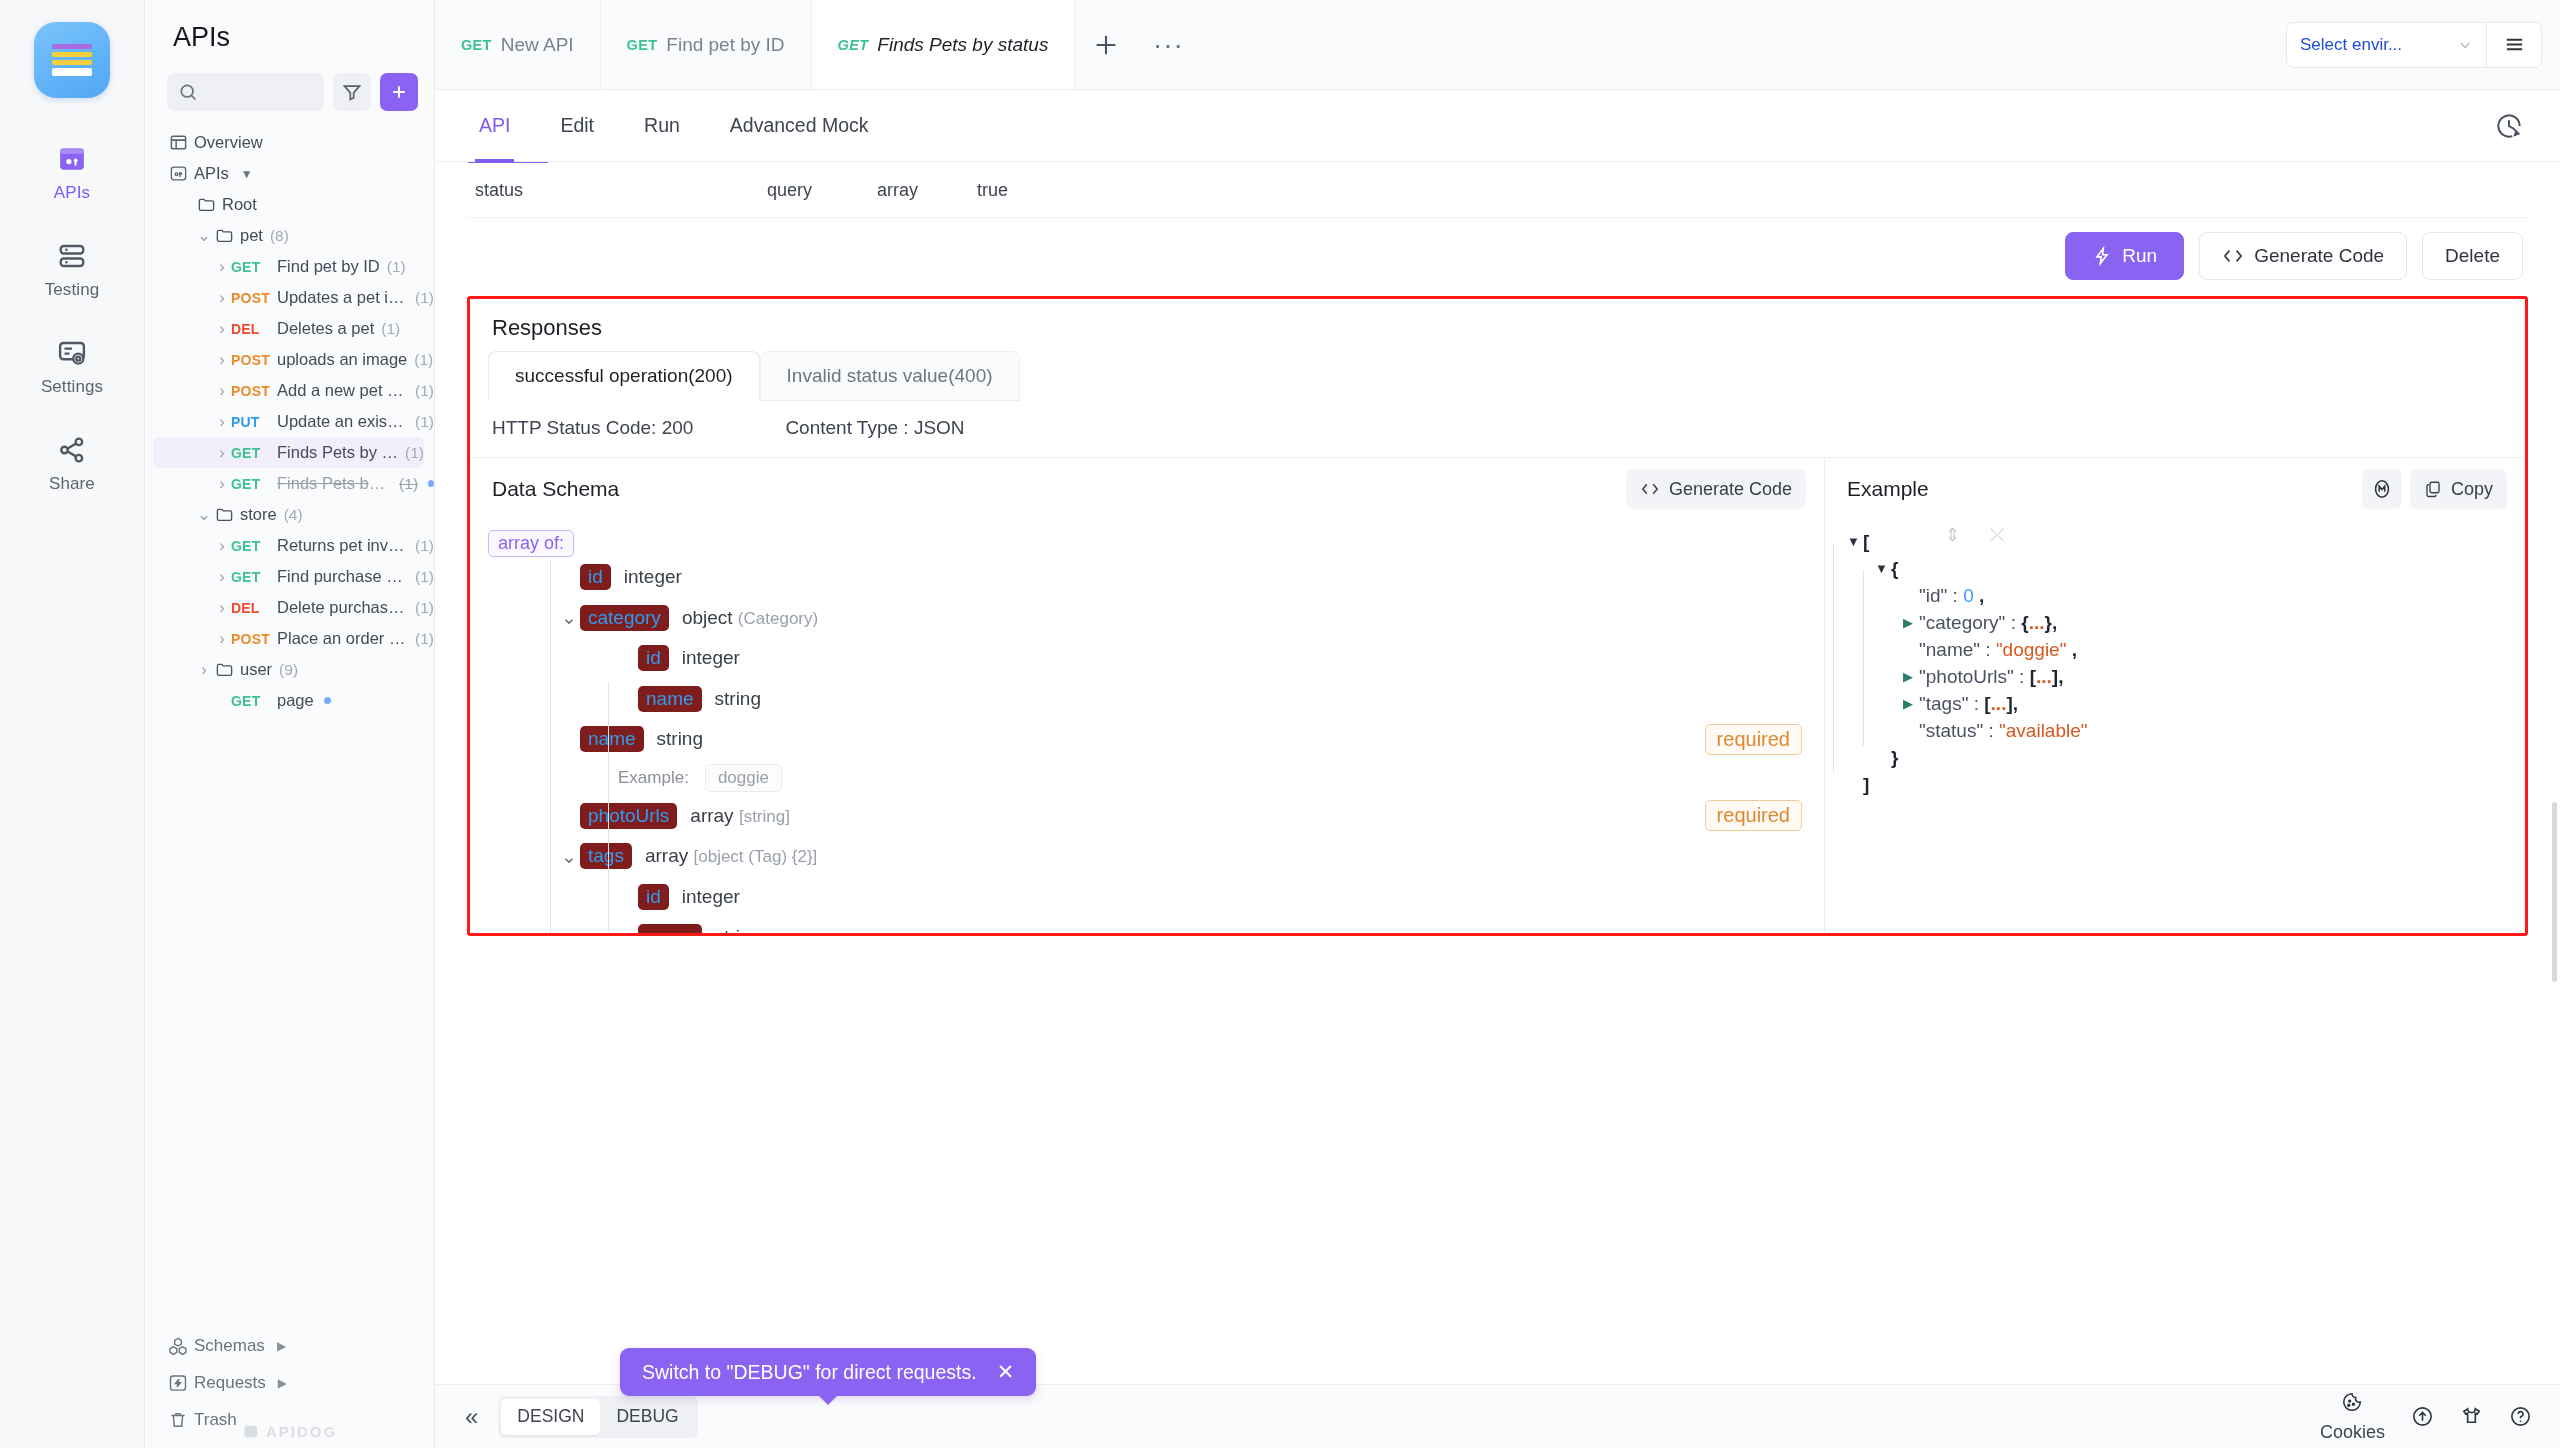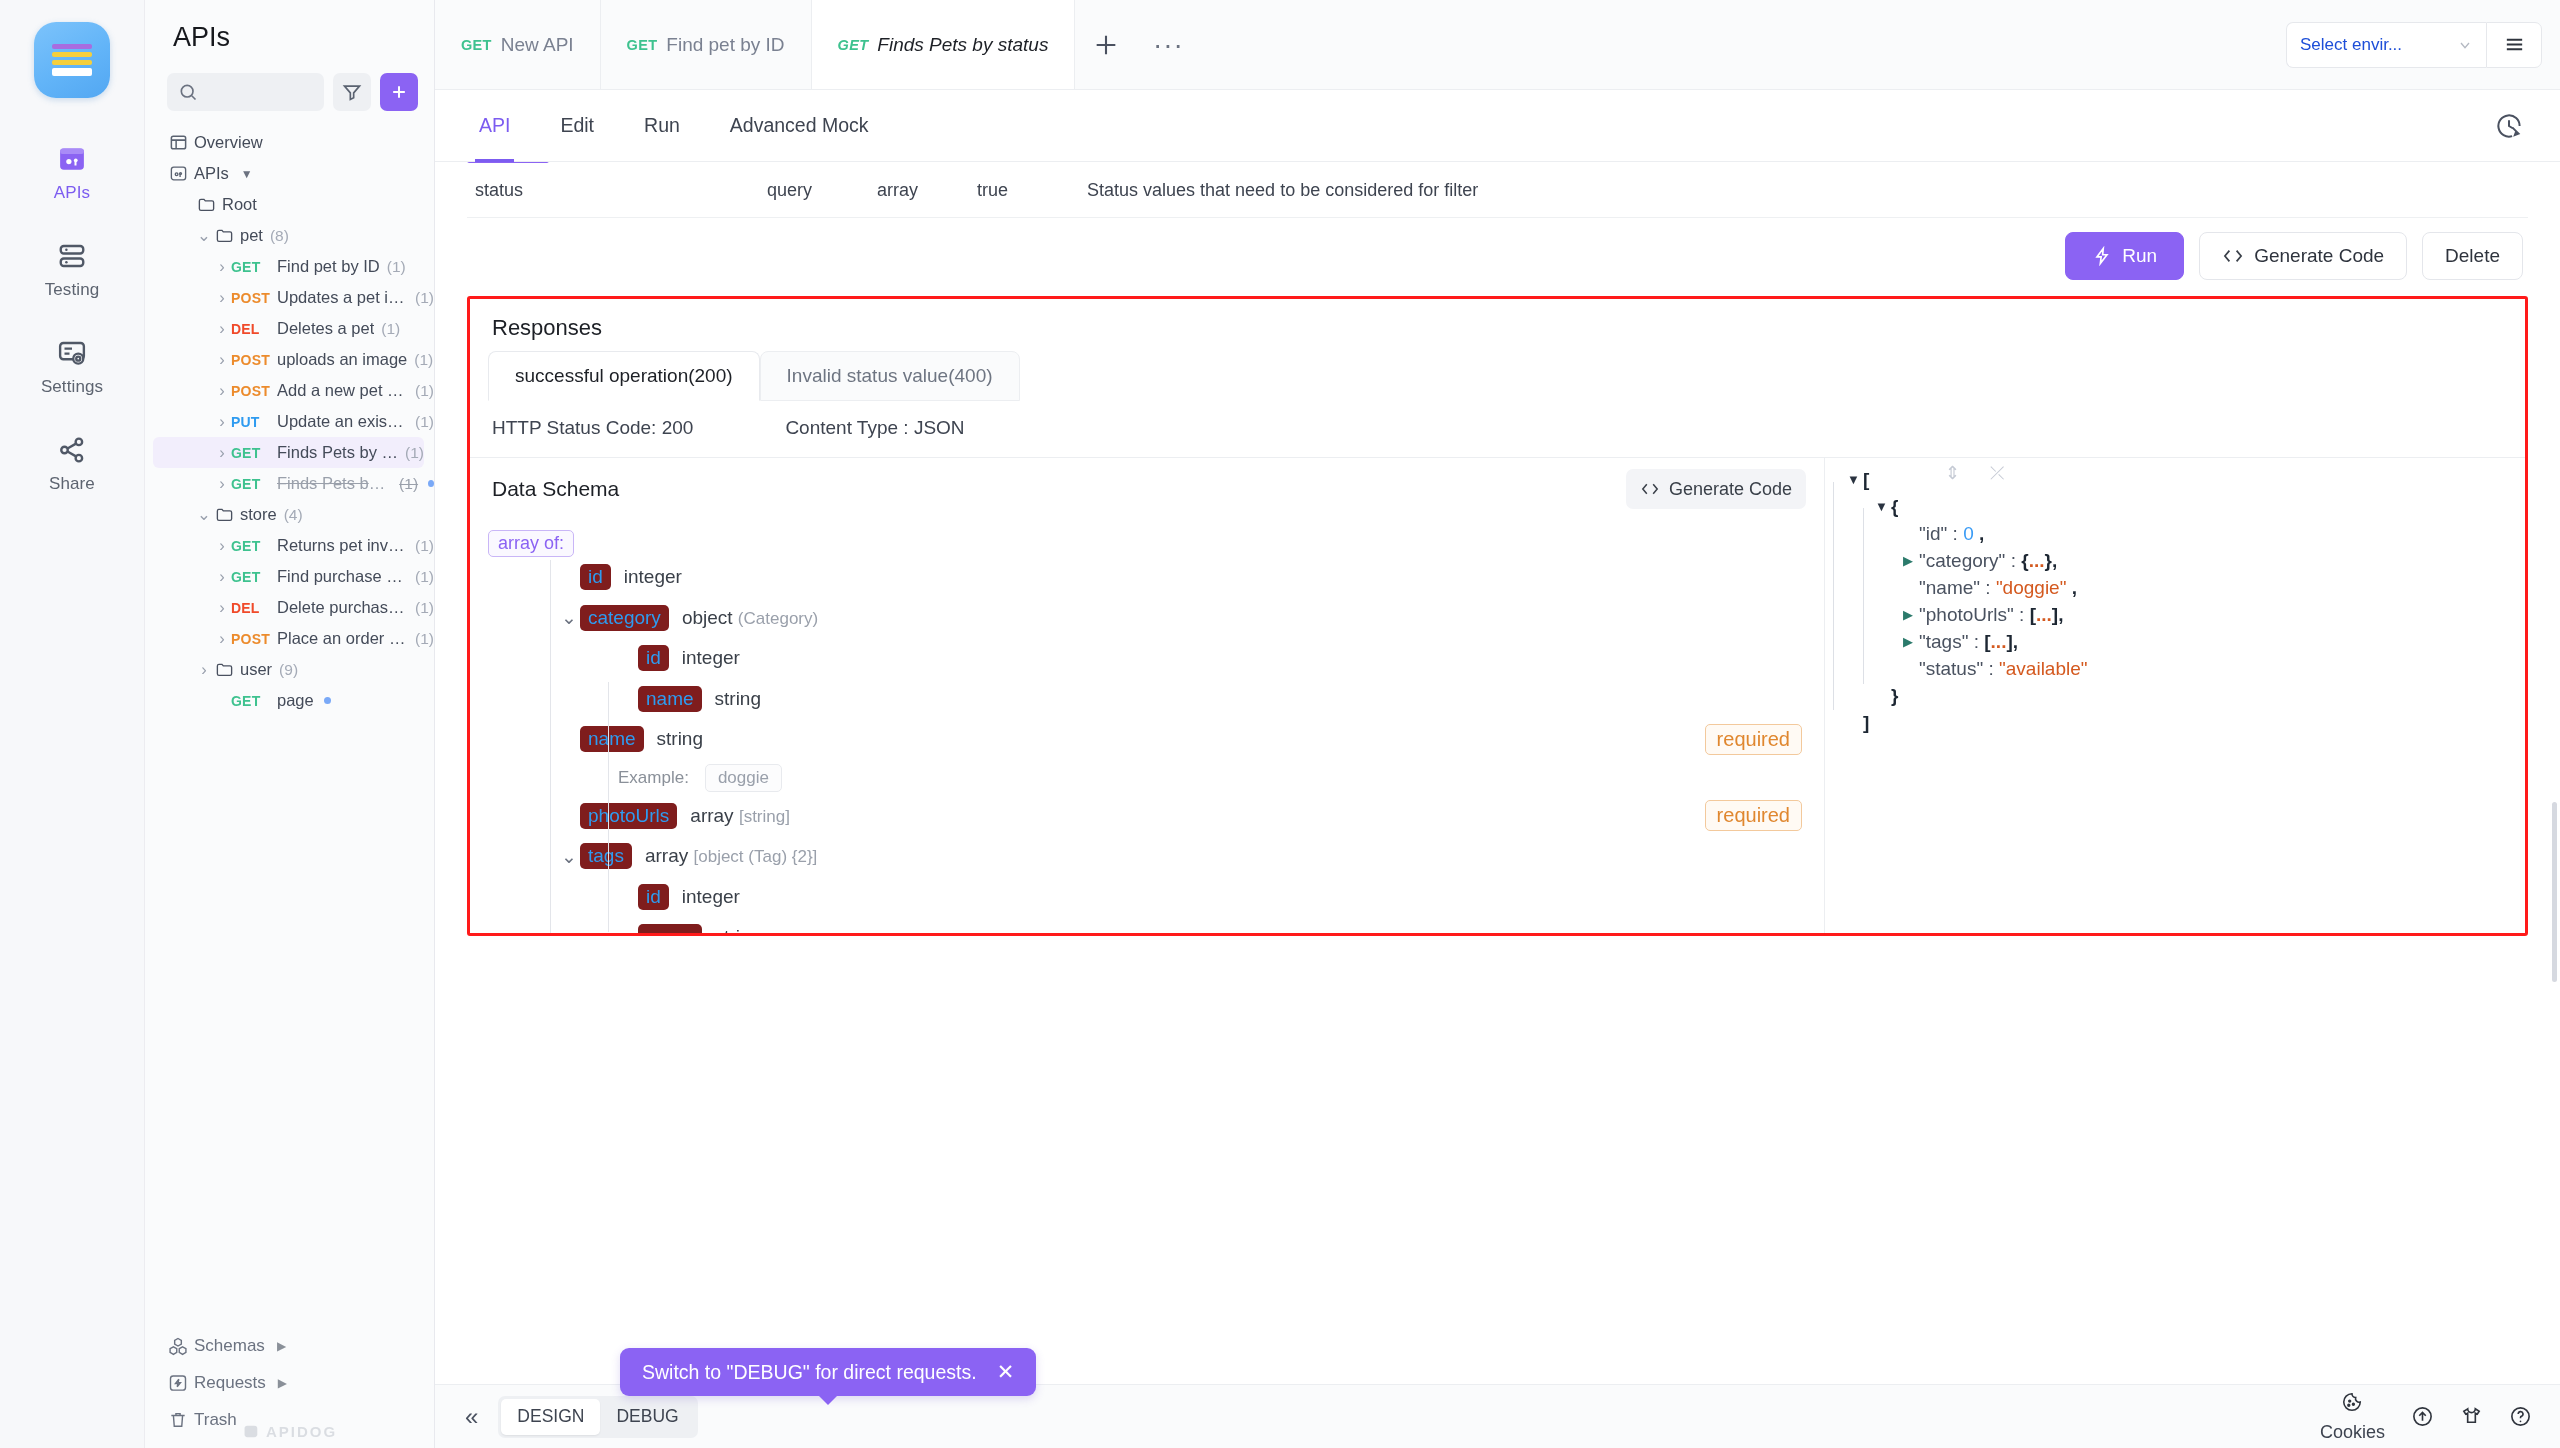--- a/index.html
+++ b/index.html
@@ -599,21 +599,20 @@
 
     <div class="content">
 
       <div class="param-strip">
         <div class="param-accent"></div>
         <div class="param-row">
           <div class="pc1">status</div>
           <div class="pc2">query</div>
           <div class="pc3">array</div>
           <div class="pc4">true</div>
-          <div class="pc5">Status values that need to be considered for filter</div>
         </div>
       </div>
 
       <div class="action-row">
         <div class="btn primary">
           <span>
             <svg width="20" height="20" viewBox="0 0 24 24" fill="none" stroke="#fff" stroke-width="2">
                 <path d="M13.5 3L6 13h5l-1 8 8-10.5h-5.2z"></path>
               </svg>
           </span>
@@ -728,20 +727,40 @@
                     <span style="display:inline-block;width:146px"></span>
                     <span class="caret-s"></span>
                     <span class="key">name</span>
                     <span class="typ">string</span>
                   </div>
                 </div>
             <div class="guide" style="left: 80px; top: 40px; height: 412px;"></div><div class="guide" style="left: 138px; top: 162px; height: 168px;"></div><div class="guide" style="left: 138px; top: 330px; height: 82px;"></div></div>
           </div>
 
           <div class="pane-right">
+            <div class="pane-head">
+              <span>Example</span>
+              <span class="sp">
+                <span class="icon-btn">
+                  <svg width="22" height="22" viewBox="0 0 24 24" fill="none" stroke="#2f343d" stroke-width="1.7">
+                      <ellipse cx="12" cy="12" rx="7" ry="9"></ellipse>
+                      <path d="M9 15V9l3 3.6L15 9v6"></path>
+                    </svg>
+                </span>
+                <span class="chip-btn">
+                  <span>
+                    <svg width="18" height="18" viewBox="0 0 24 24" fill="none" stroke="#3a4049" stroke-width="1.8">
+                        <rect x="8" y="3" width="12" height="14" rx="2.2"></rect>
+                        <path d="M16 19.5v.5a2 2 0 0 1-2 2H6a2 2 0 0 1-2-2V8a2 2 0 0 1 2-2h.5"></path>
+                      </svg>
+                  </span>
+                  <span>Copy</span>
+                </span>
+              </span>
+            </div>
 
             <div class="json">
               <div class="json-tools">
                 <span>⇕</span>
                 <span>⤫</span>
               </div>
               <div class="jguide" style="left:8px; top:24px; height:228px;"></div>
               <div class="jguide" style="left:38px; top:50px; height:176px;"></div>
               <div id="json-lines">
                   <div class="jl"><span style="display:inline-block;width:0px"></span><span class="jtri down">▼</span><span class="jbrace">[</span></div>

